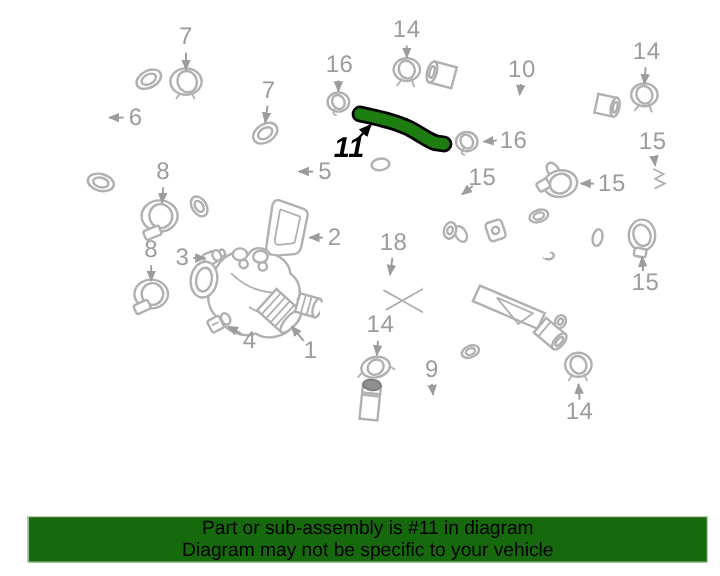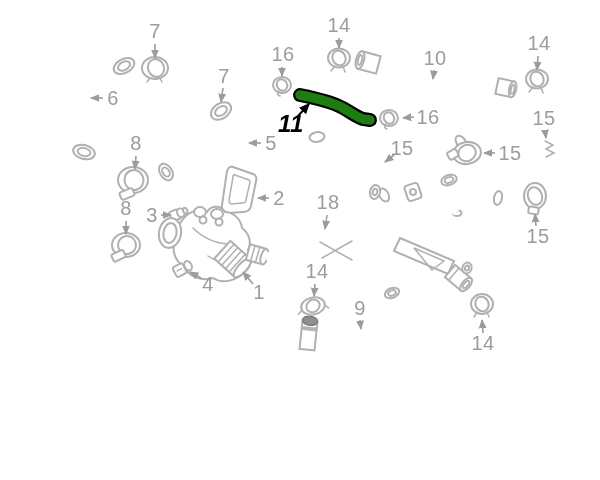--- a/index.html
+++ b/index.html
@@ -281,14 +281,18 @@
 <div class="callout highlight" style="left:291px;top:124px">11</div>
 <div class="callout" style="left:428px;top:117px">16</div>
 <div class="callout" style="left:544px;top:118px">15</div>
 <div class="callout" style="left:510px;top:153px">15</div>
 <div class="callout" style="left:402px;top:148px">15</div>
 <div class="callout" style="left:538px;top:236px">15</div>
 <div class="callout" style="left:317px;top:271px">14</div>
 <div class="callout" style="left:360px;top:308px">9</div>
 <div class="callout" style="left:483px;top:343px">14</div>
 
-
+<div class="banner">
+  <div>Part or sub-assembly is #11 in diagram</div>
+  <div>Diagram may not be specific to your vehicle</div>
 </div>
 
+</div>
+
 </body></html>

